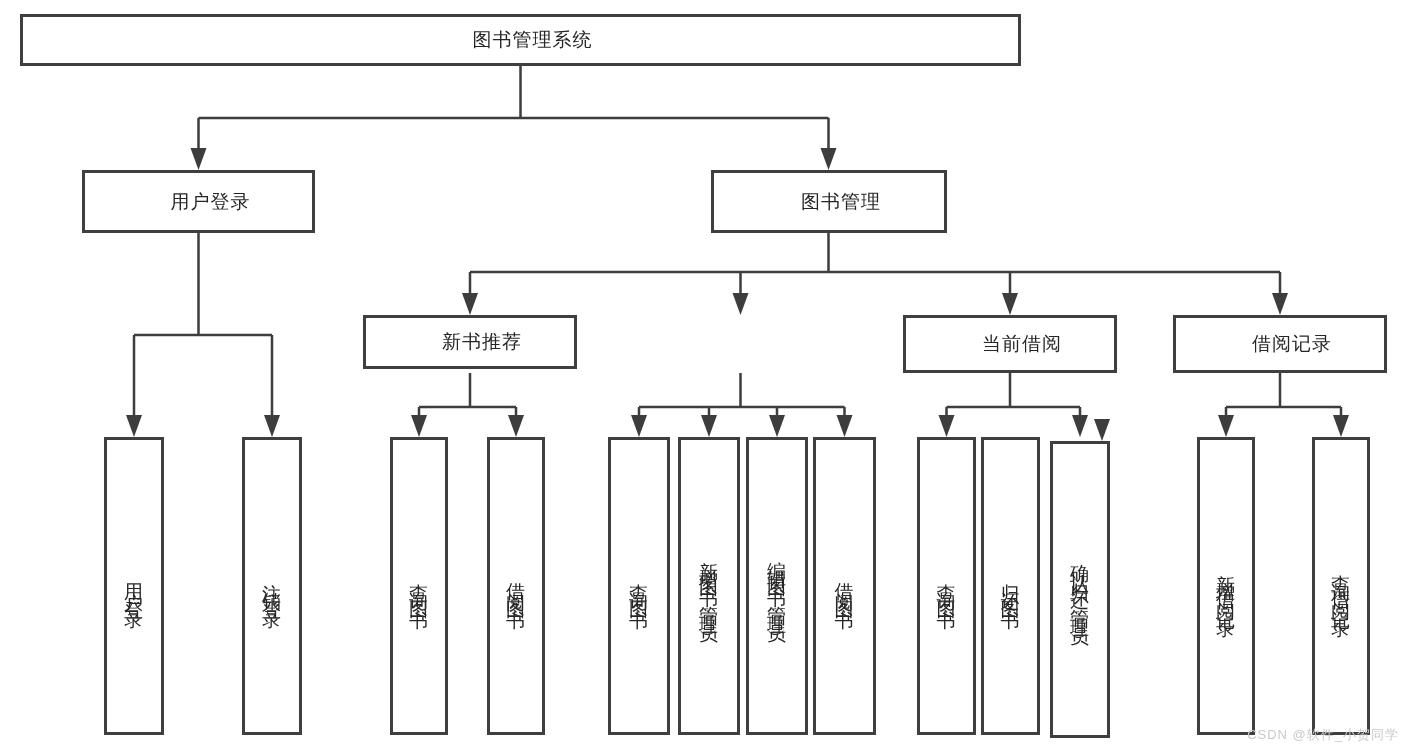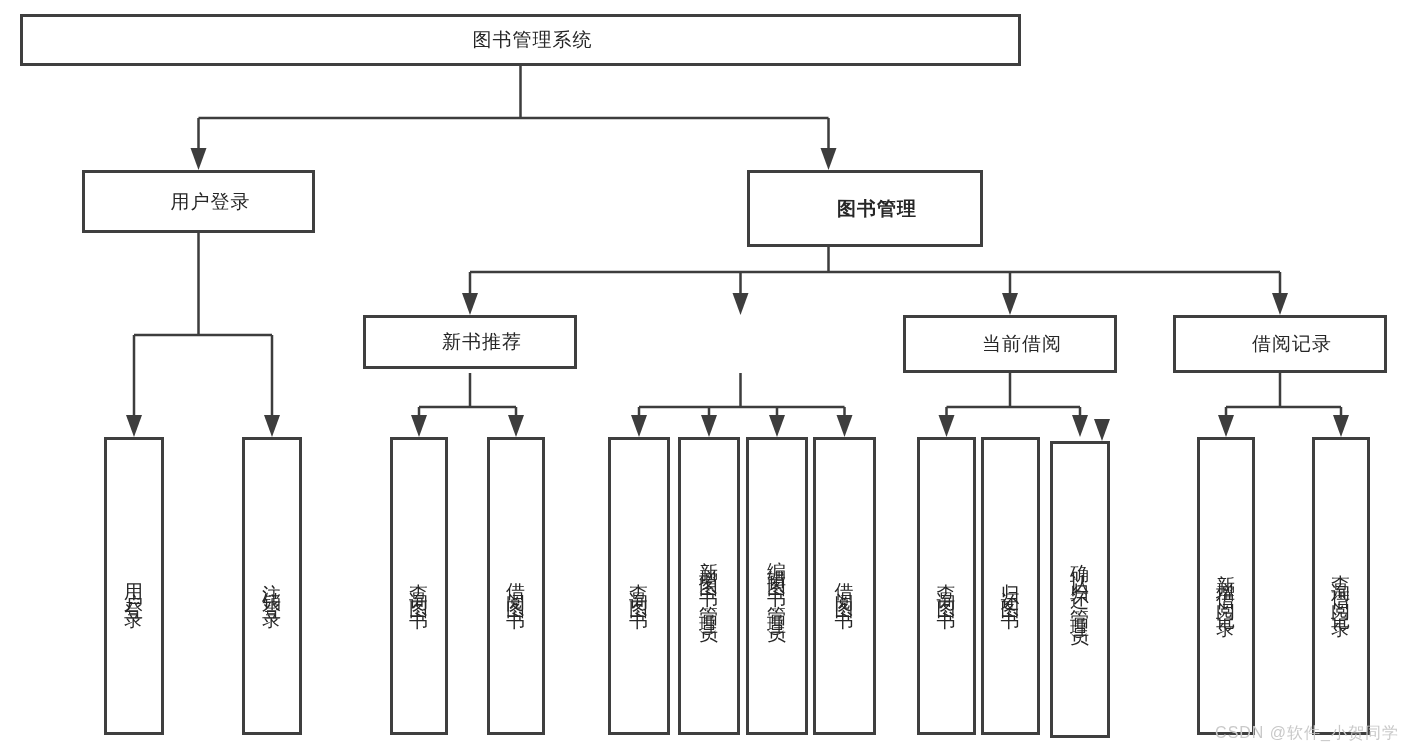--- a/index.html
+++ b/index.html
@@ -24,21 +24,21 @@
     writing-mode:vertical-rl;
     text-orientation:mixed;
     font-size:19px;
     letter-spacing:9px;
     line-height:1;
     white-space:nowrap;
   }
   #watermark{
     position:absolute;
     right:6px;bottom:3px;
-    font-size:16px;
+    font-size:13px;
     color:#c9c9c9;
     letter-spacing:1px;
     z-index:5;
     white-space:nowrap;
   }
 </style>
 </head>
 <body>
 
 <div id="canvas">
@@ -90,21 +90,21 @@
     </g>
   </svg>
 
   <div class="node hbox" style="left:20px;top:14px;width:1001px;height:52px;">
     <span>图书管理系统</span>
   </div>
 
   <div class="node hbox" style="left:82px;top:170px;width:233px;height:63px;">
     <span>用户登录</span>
   </div>
-  <div class="node hbox" style="left:747px;top:170px;width:236px;height:77px;font-weight:bold;">
+  <div class="node hbox" style="left:711px;top:170px;width:236px;height:63px;">
     <span>图书管理</span>
   </div>
 
   <div class="node hbox" style="left:363px;top:315px;width:214px;height:54px;">
     <span>新书推荐</span>
   </div>
   <div class="node hbox" style="left:903px;top:315px;width:214px;height:58px;">
     <span>当前借阅</span>
   </div>
   <div class="node hbox" style="left:1173px;top:315px;width:214px;height:58px;">

